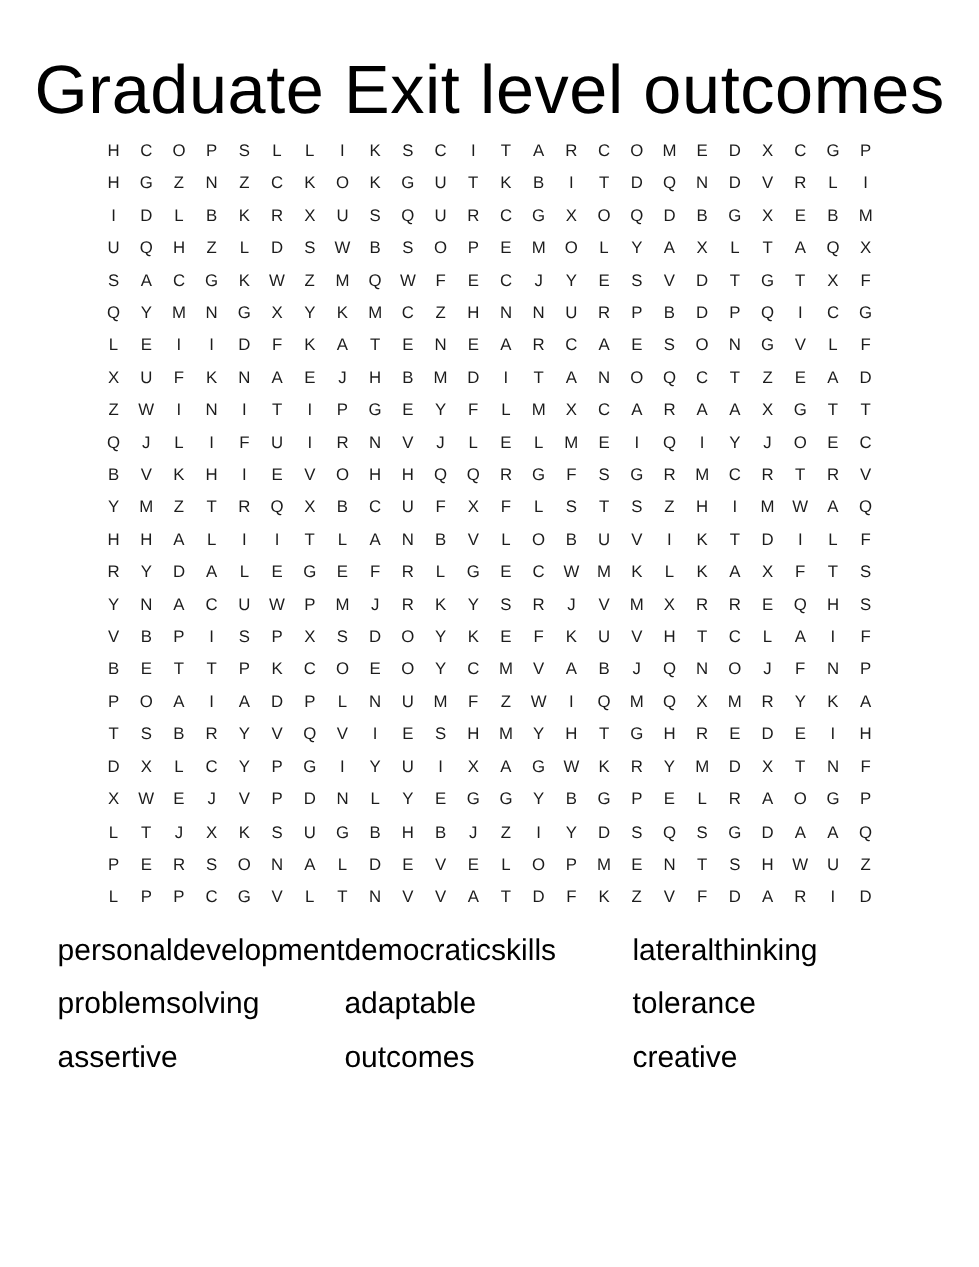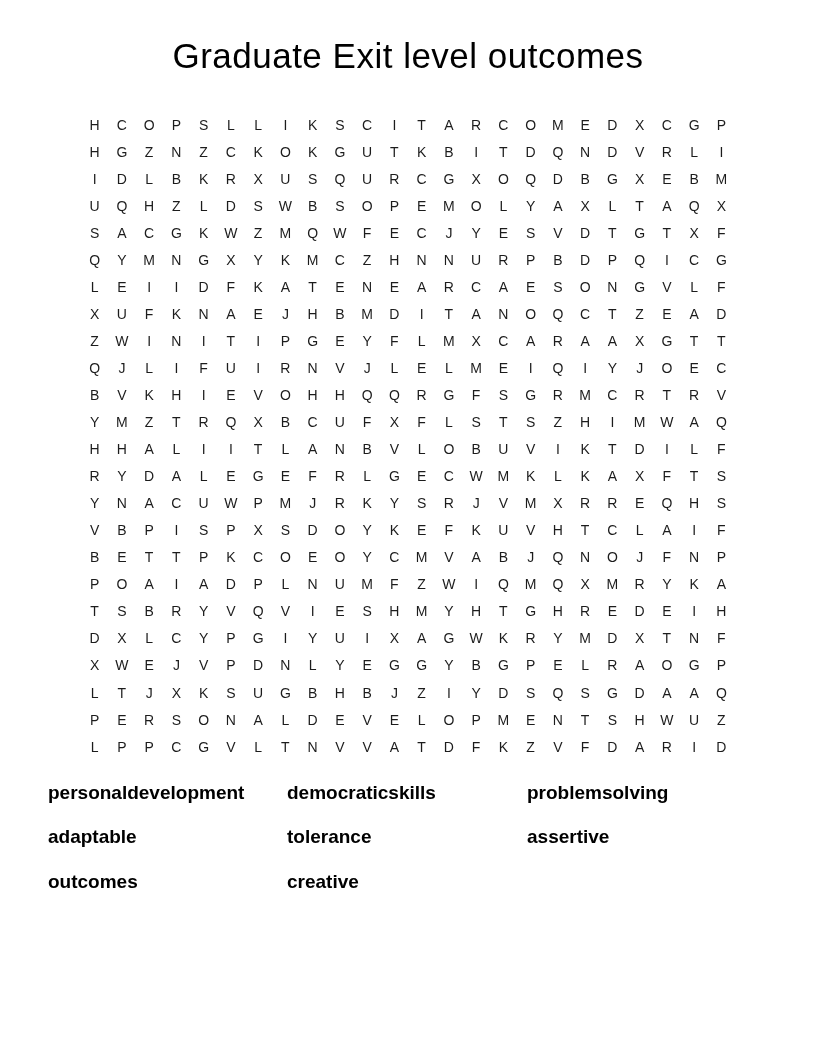--- a/index.html
+++ b/index.html
@@ -10,24 +10,24 @@
   .page {
     position: relative;
     width: 816px;
     height: 1056px;
     background: #ffffff;
     font-family: "Liberation Sans", sans-serif;
     color: #000000;
     overflow: hidden;
   }
   .title {
-    margin: 0;
+    margin: 6px;
     padding-top: 36px;
     text-align: center;
-    font-size: 35px;
+    font-size: 57px;
     font-weight: 400;
     letter-spacing: 0.5px;
     color: #000000;
   }
   .letter-grid {
     position: absolute;
     left: 81px;
     top: 111px;
     display: grid;
     grid-template-columns: repeat(24, 27.25px);
@@ -44,25 +44,24 @@
   .word-list {
     position: absolute;
     left: 48px;
     top: 781px;
     width: 730px;
     display: grid;
     grid-template-columns: 239px 240px 251px;
     grid-auto-rows: 44.3px;
   }
   .word-list div {
-    font-size: 19px;
+    font-size: 25px;
     line-height: 23px;
     color: #000000;
     white-space: nowrap;
-    font-weight: bold;
   }
 </style>
 </head>
 <body>
 
 <div class="page">
   <h1 class="title">Graduate Exit level outcomes</h1>
 
   <div class="letter-grid">
       <span>H</span>
@@ -639,20 +638,21 @@
       <span>D</span>
       <span>A</span>
       <span>R</span>
       <span>I</span>
       <span>D</span>
     </div>
 
   <div class="word-list">
       <div>personaldevelopment</div>
       <div>democraticskills</div>
+      <div>lateralthinking</div>
       <div>problemsolving</div>
       <div>adaptable</div>
       <div>tolerance</div>
       <div>assertive</div>
       <div>outcomes</div>
       <div>creative</div>
     </div>
 </div>
 
 </body></html>

